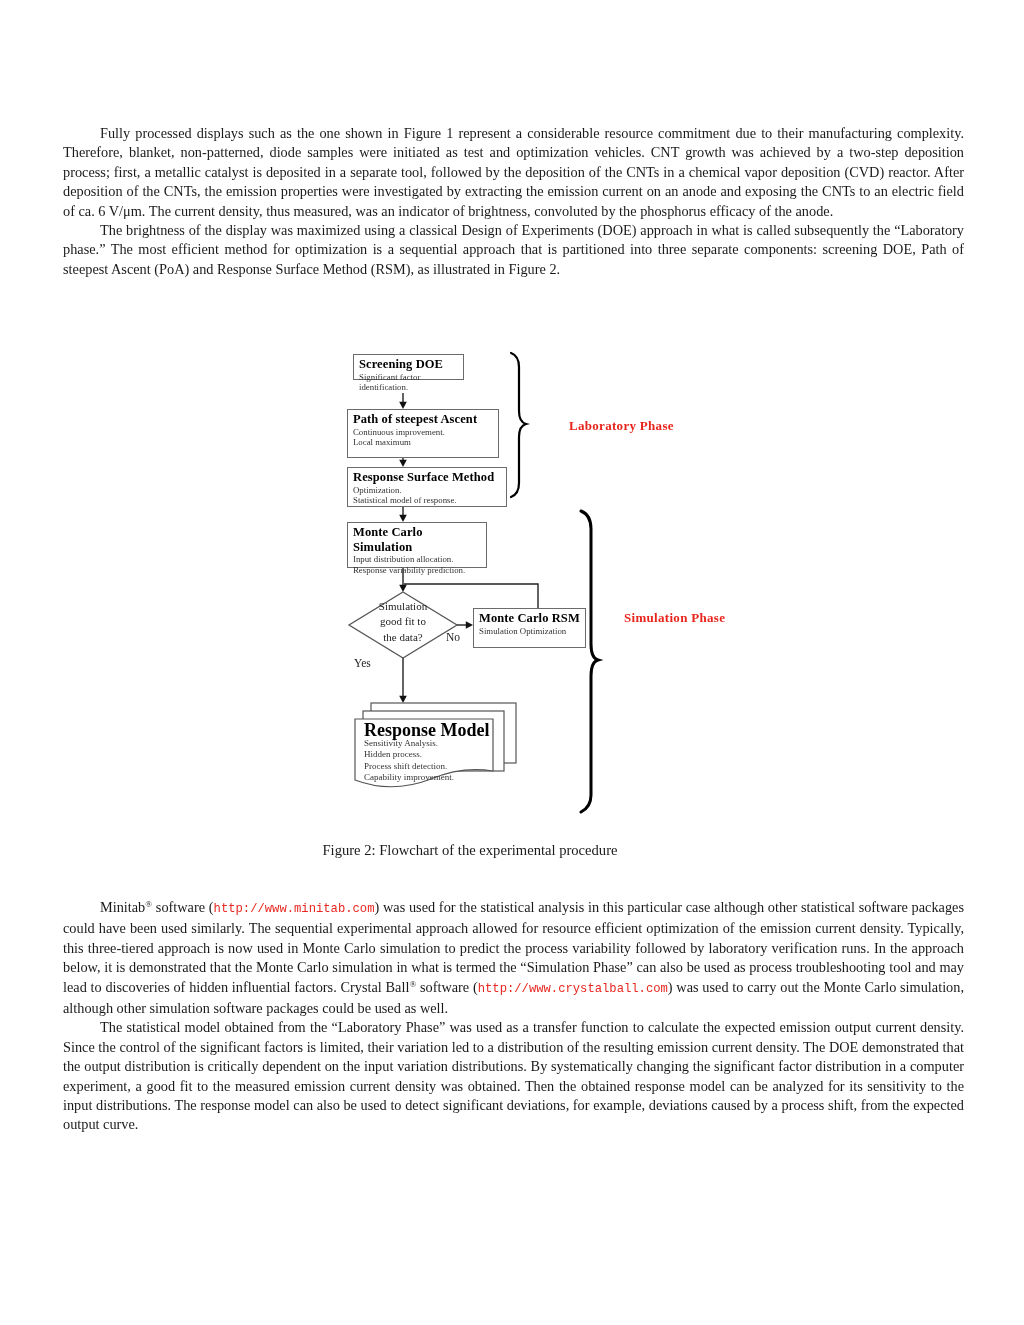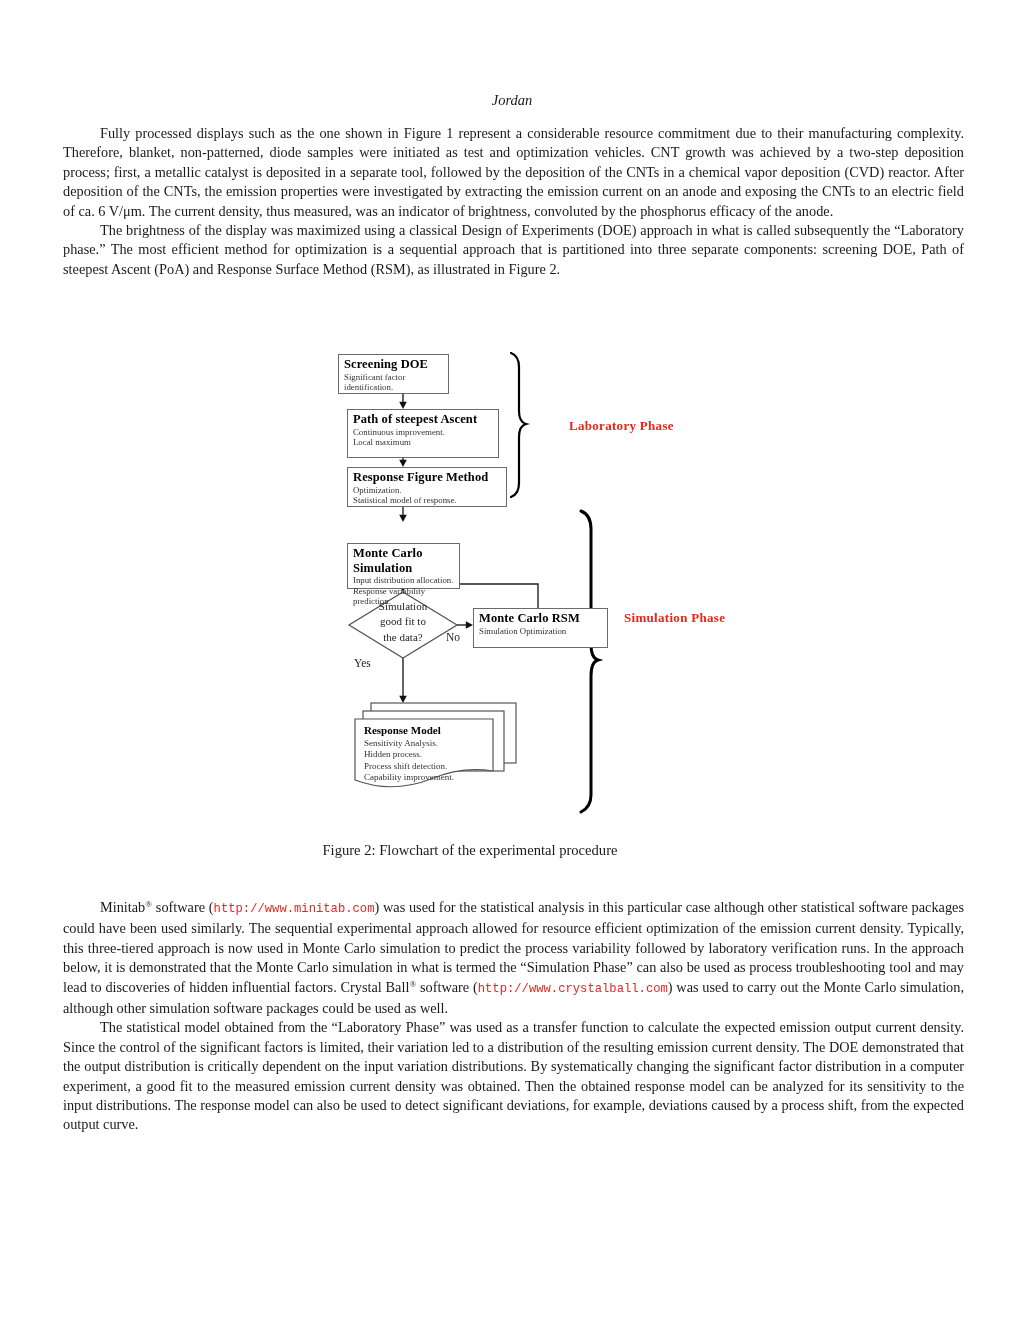--- a/index.html
+++ b/index.html
@@ -29,33 +29,32 @@
     position:absolute; left:350px; top:599px; width:106px; text-align:center;
     font-size:11px; line-height:15.3px; z-index:2; color:#222;
   }
   .diamond-text span { display:block; }
   .edge-label { position:absolute; font-size:11.5px; z-index:2; color:#222; }
   .phase-label {
     position:absolute; font-weight:bold; font-size:13px; letter-spacing:0.3px;
     color:var(--phase-label,#e8251c); z-index:2; white-space:nowrap;margin-left:25px;
   }
   .doc-text { position:absolute; left:364px; top:723px; z-index:2; }
-  .doc-text .t { display:block; font-weight:bold; font-size:11px; line-height:14.5px; color:#000; }
+  .doc-text .t { display:block; font-weight:bold; font-size:18px; line-height:14.5px; color:#000; }
   .doc-text .l { display:block; font-size:9px; line-height:11.5px; color:#333; }
   .caption {
     position:absolute; top:842px; left:63px; width:814px; text-align:center;
     font-size:14.6px; z-index:2;
   }
 </style>
 </head>
 <body>
 
 <div class="page">
 
-  <div class="running-head">Jordan</div>
 
   <div class="textblock" style="top:124px">
     <p>Fully processed displays such as the one shown in Figure 1 represent a considerable resource commitment due to their manufacturing complexity. Therefore, blanket, non-patterned, diode samples were initiated as test and optimization vehicles. CNT growth was achieved by a two-step deposition process; first, a metallic catalyst is deposited in a separate tool, followed by the deposition of the CNTs in a chemical vapor deposition (CVD) reactor. After deposition of the CNTs, the emission properties were investigated by extracting the emission current on an anode and exposing the CNTs to an electric field of ca. 6 V/μm. The current density, thus measured, was an indicator of brightness, convoluted by the phosphorus efficacy of the anode.</p>
     <p>The brightness of the display was maximized using a classical Design of Experiments (DOE) approach in what is called subsequently the “Laboratory phase.” The most efficient method for optimization is a sequential approach that is partitioned into three separate components: screening DOE, Path of steepest Ascent (PoA) and Response Surface Method (RSM), as illustrated in Figure 2.</p>
   </div>
 
   <svg class="fc-svg" width="1024" height="1325" viewBox="0 0 1024 1325">
     <g stroke="#222" stroke-width="1.4" fill="none">
       <line x1="403" y1="393" x2="403" y2="404"></line>
       <line x1="403" y1="450" x2="403" y2="461"></line>
@@ -78,45 +77,45 @@
       <rect x="371" y="703" width="145" height="60"></rect>
       <rect x="363" y="711" width="141" height="60"></rect>
       <path d="M355,719 L493,719 L493,771 Q462,766 431,779 Q392,794 355,780 Z"></path>
     </g>
     <g stroke="#000" fill="none" stroke-linecap="round">
       <path d="M511,353 Q519,356 519,367 L519,411 Q519,422 526,424 Q519,426 519,437 L519,483 Q519,494 511,497" stroke-width="2.2"></path>
       <path d="M581,511 Q591,515 591,529 L591,644 Q591,658 598,660 Q591,662 591,676 L591,795 Q591,807 581,812" stroke-width="3"></path>
     </g>
   </svg>
 
-  <div class="fcbox" style="left:338px;top:354px;width:111px;height:40px">
+  <div class="fcbox" style="left:353px;top:354px;width:111px;height:26px">
     <span class="t">Screening DOE</span>
     <span class="l">Significant factor</span>
     <span class="l">identification.</span>
   </div>
 
   <div class="fcbox" style="left:347px;top:409px;width:152px;height:49px">
     <span class="t">Path of steepest Ascent</span>
     <span class="l">Continuous improvement.</span>
     <span class="l">Local maximum</span>
   </div>
 
   <div class="fcbox" style="left:347px;top:467px;width:160px;height:40px">
-    <span class="t">Response Figure Method</span>
+    <span class="t">Response Surface Method</span>
     <span class="l">Optimization.</span>
     <span class="l">Statistical model of response.</span>
   </div>
 
-  <div class="fcbox" style="left:347px;top:543px;width:113px;height:46px">
+  <div class="fcbox" style="left:347px;top:522px;width:140px;height:46px">
     <span class="t">Monte Carlo Simulation</span>
     <span class="l">Input distribution allocation.</span>
     <span class="l">Response variability prediction.</span>
   </div>
 
-  <div class="fcbox" style="left:473px;top:608px;width:135px;height:40px">
+  <div class="fcbox" style="left:473px;top:608px;width:113px;height:40px">
     <span class="t">Monte Carlo RSM</span>
     <span class="l">Simulation Optimization</span>
   </div>
 
   <div class="diamond-text">
     <span>Simulation</span>
     <span>good fit to</span>
     <span>the data?</span>
   </div>
 

